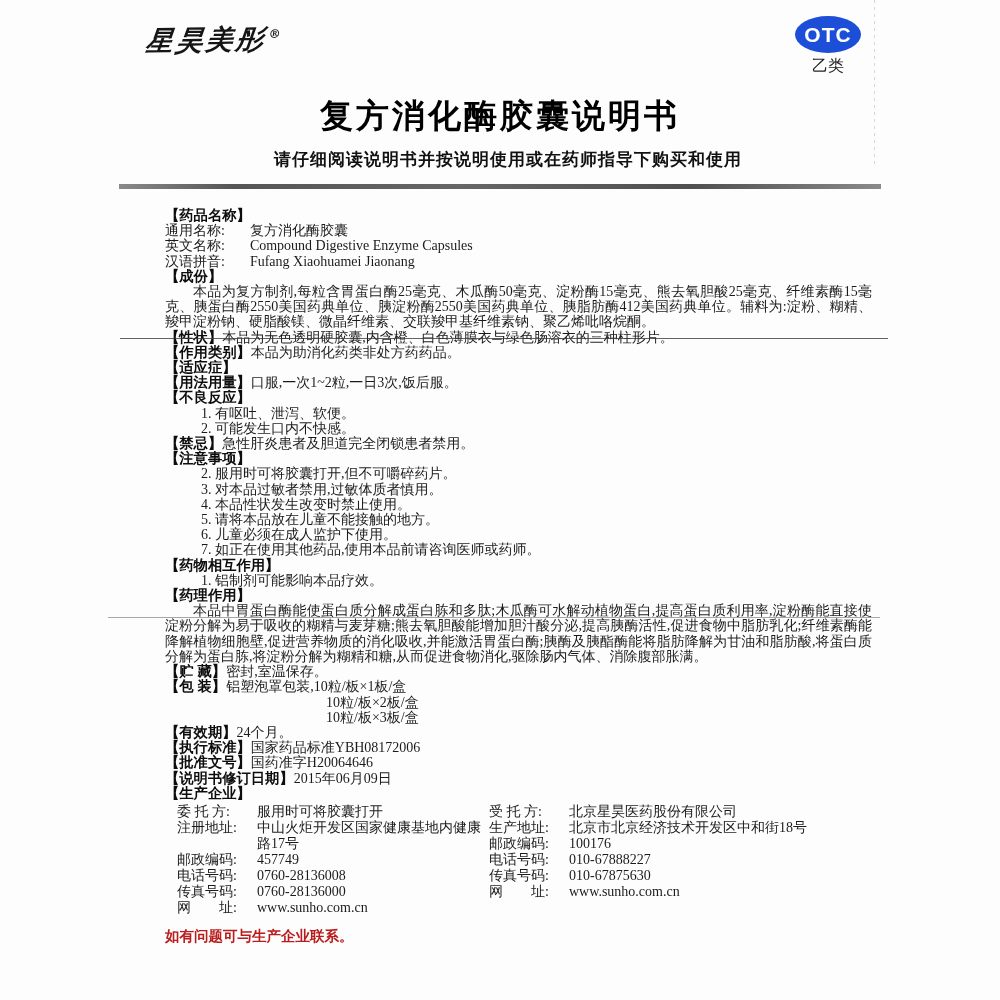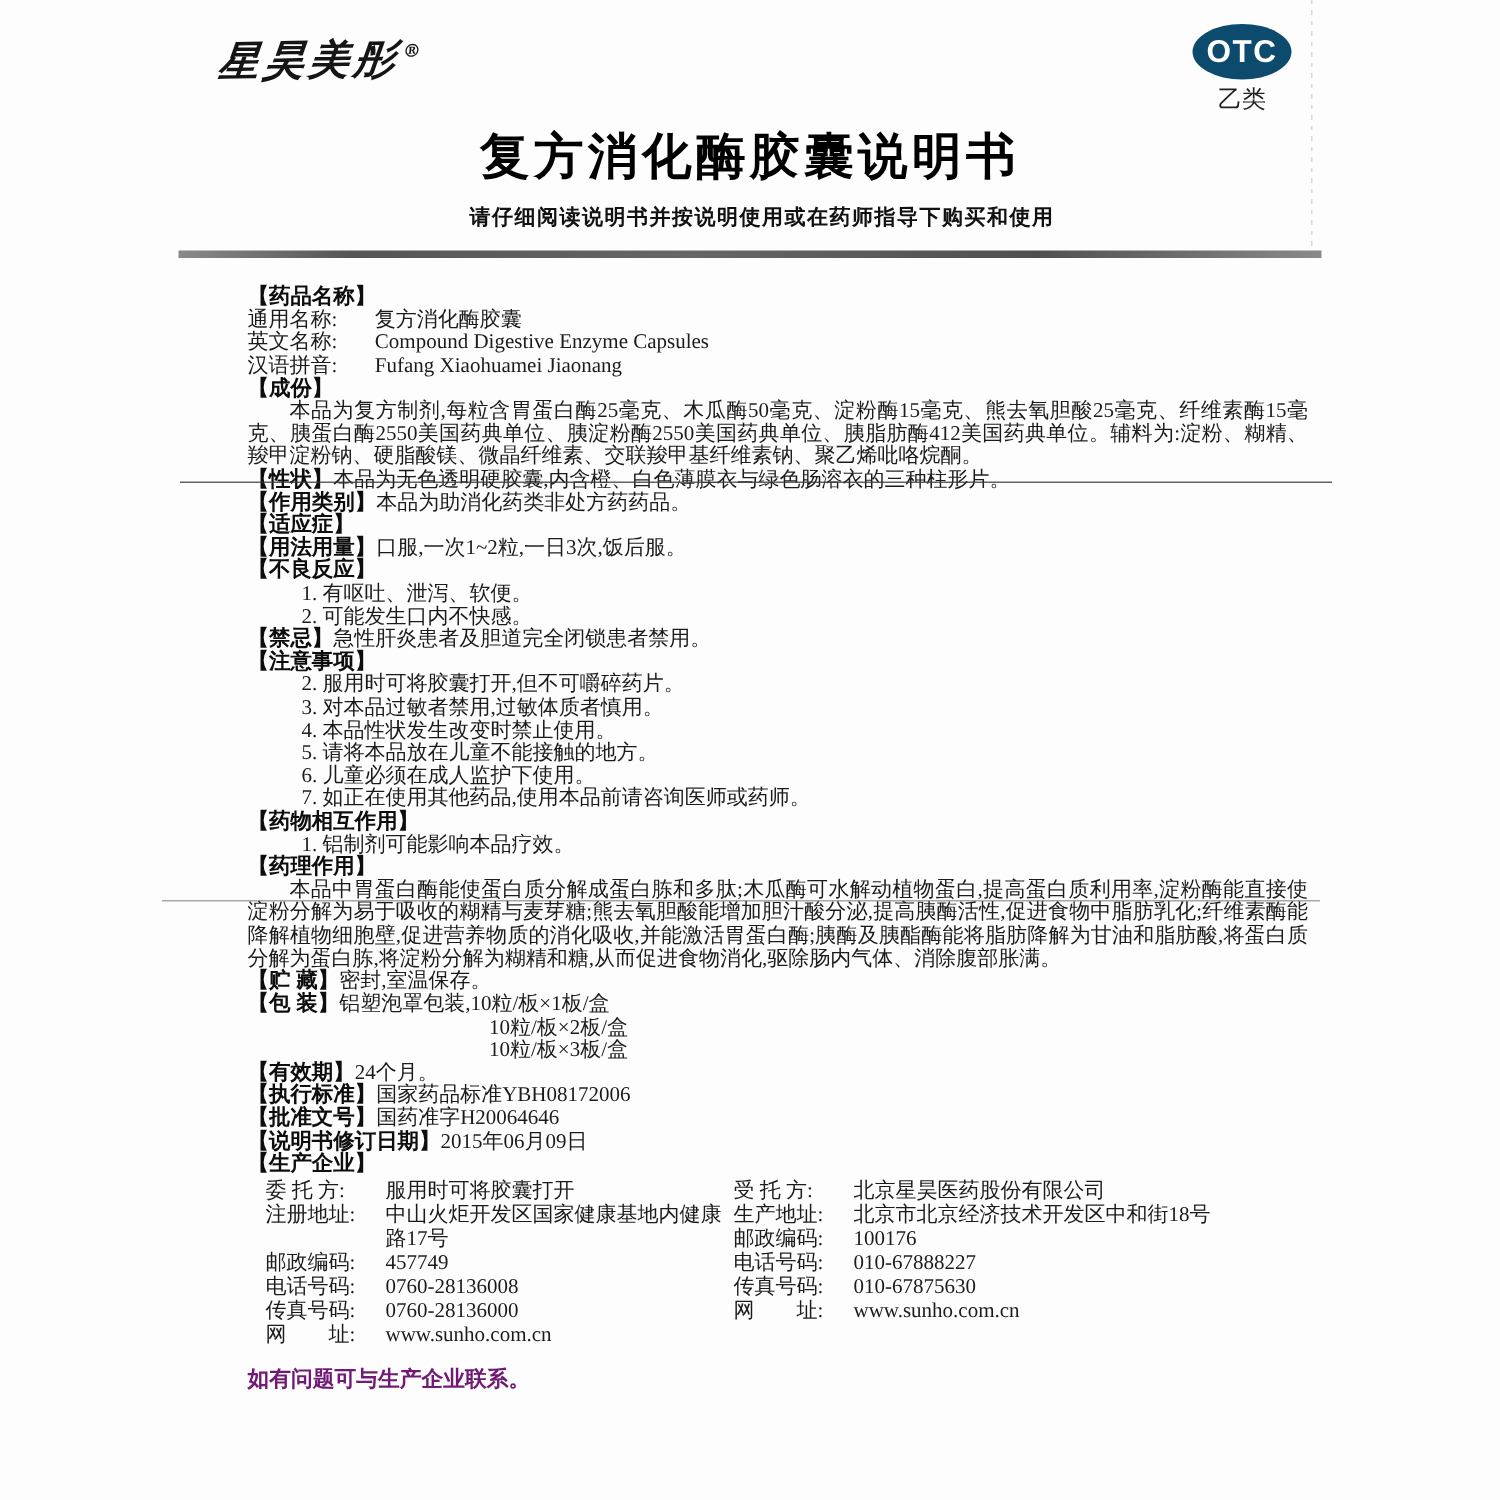--- a/index.html
+++ b/index.html
@@ -23,35 +23,35 @@
   .brand-row { position:relative; height:58px; }
   .brand {
     position:absolute; left:146px; top:6px;
     font-family:"DejaVu Serif",serif; font-style:italic; font-weight:bold;
     font-size:27px; letter-spacing:3px; transform:skewX(-7deg) rotate(-1deg);
     color:#151515;
   }
   .brand sup { font-size:12px; font-style:normal; letter-spacing:0; margin-left:2px; }
   .otc-wrap { position:absolute; left:792px; top:0; width:72px; text-align:center; }
   .otc-badge {
-    width:66px; height:37px; margin:0 auto; background:#0c4a6e; border-radius:50%;
+    width:66px; height:37px; margin:0 auto; background:#1d4ed8; border-radius:50%;
     display:flex; align-items:center; justify-content:center;
     color:#fff; font-family:"Liberation Sans",sans-serif; font-weight:bold;
     font-size:21px; letter-spacing:1px;
   }
   .otc-class { margin-top:3px; font-size:16px; color:#222; }
   .title {
-    text-align:center; margin-top:8px;
+    text-align:center; margin-top:20px;
     font-family:Liberation Sans, sans-serif; font-weight:900;
     font-size:33px; letter-spacing:3px; color:#000;
   }
   .subtitle {
     text-align:center; margin-top:9px;
     font-family:"Liberation Sans",sans-serif; font-weight:bold;
-    font-size:14px; letter-spacing:1px; color:#111;margin-left:16px;
+    font-size:17px; letter-spacing:1px; color:#111;margin-left:16px;
   }
   .divider {
     margin:13px auto 0; width:762px; height:5px;
     background:linear-gradient(90deg,#8a8a8a,#555 15%,#666 45%,#4f4f4f 75%,#8a8a8a);
   }
 
   
   .content {
     margin:19px 128px 0 165px;
     font-size:14px; line-height:15.2px; color:#1b1b1b;
@@ -84,21 +84,21 @@
   }
   .col-left  { width:312px; flex:none; }
   .col-right { flex:1; }
   .c-row { display:flex; }
   .c-label { flex:none; width:80px; white-space:pre; }
   .c-value { flex:1; }
 
   .footer-note {
     margin:11px 0 0 165px;
     font-family:Liberation Sans, sans-serif; font-weight:bold;
-    font-size:14.5px; color:#701a75;
+    font-size:14.5px; color:#b91c1c;
   }
 </style>
 </head>
 <body>
 
 <div class="page">
 
   <div class="scan-vline"></div>
 
   <div class="header">

